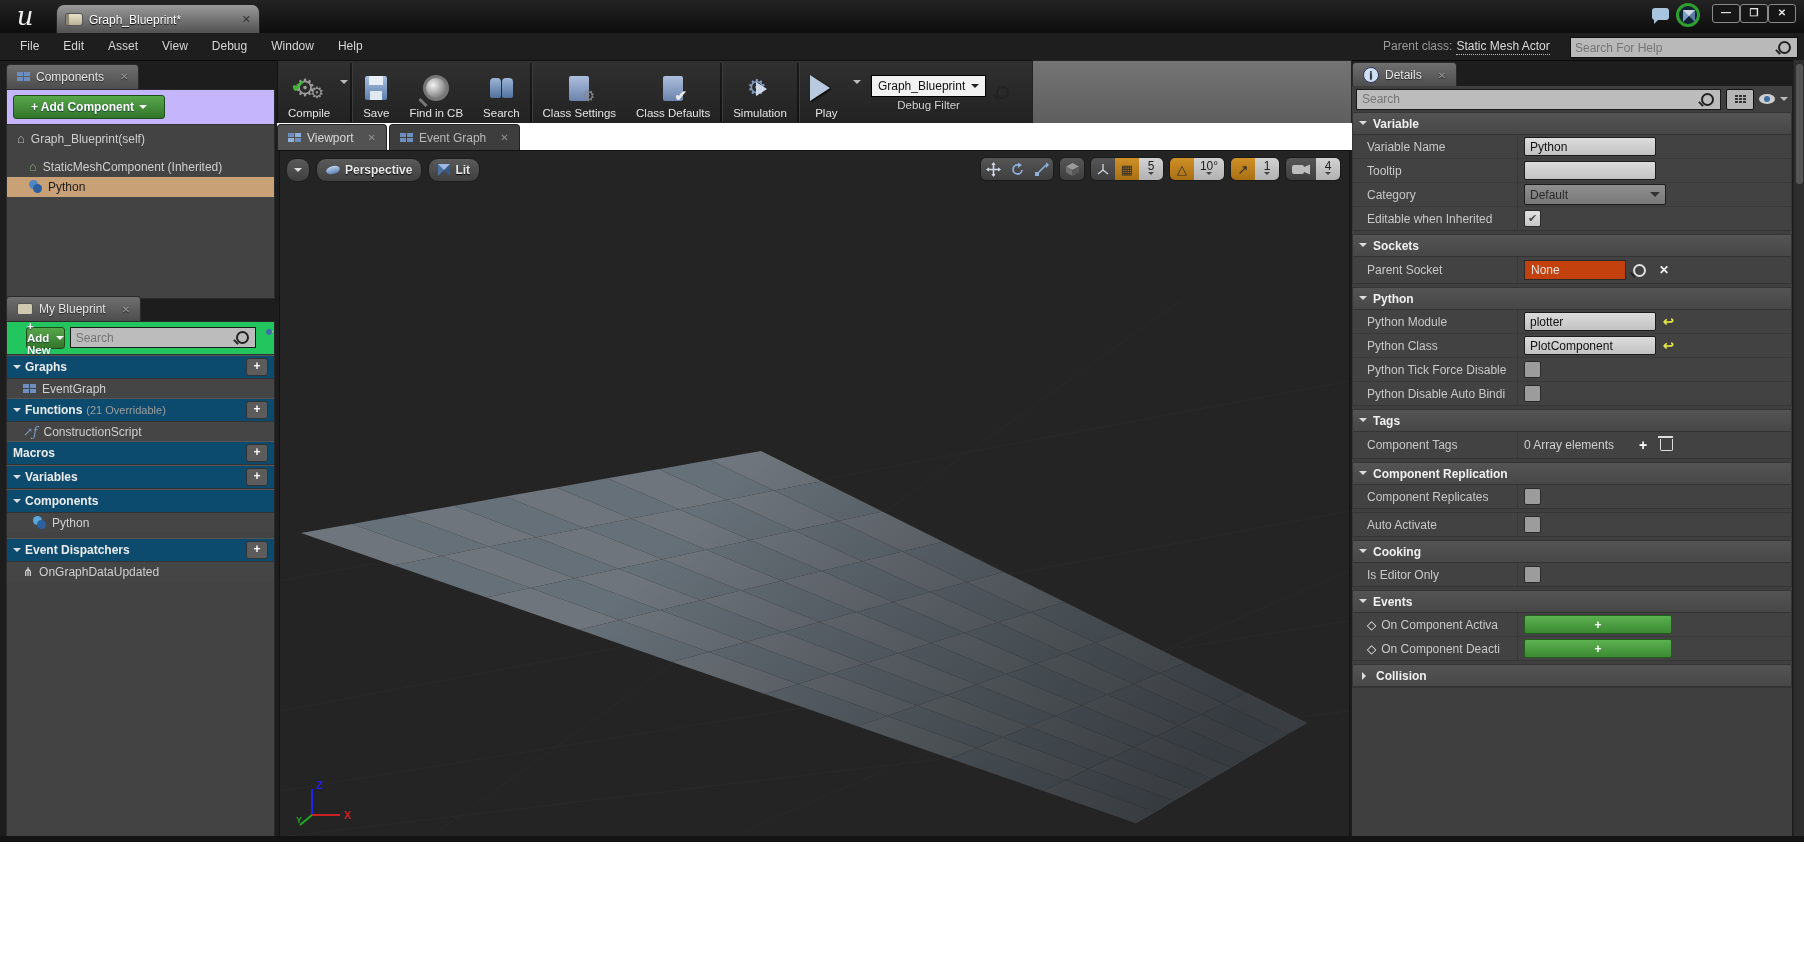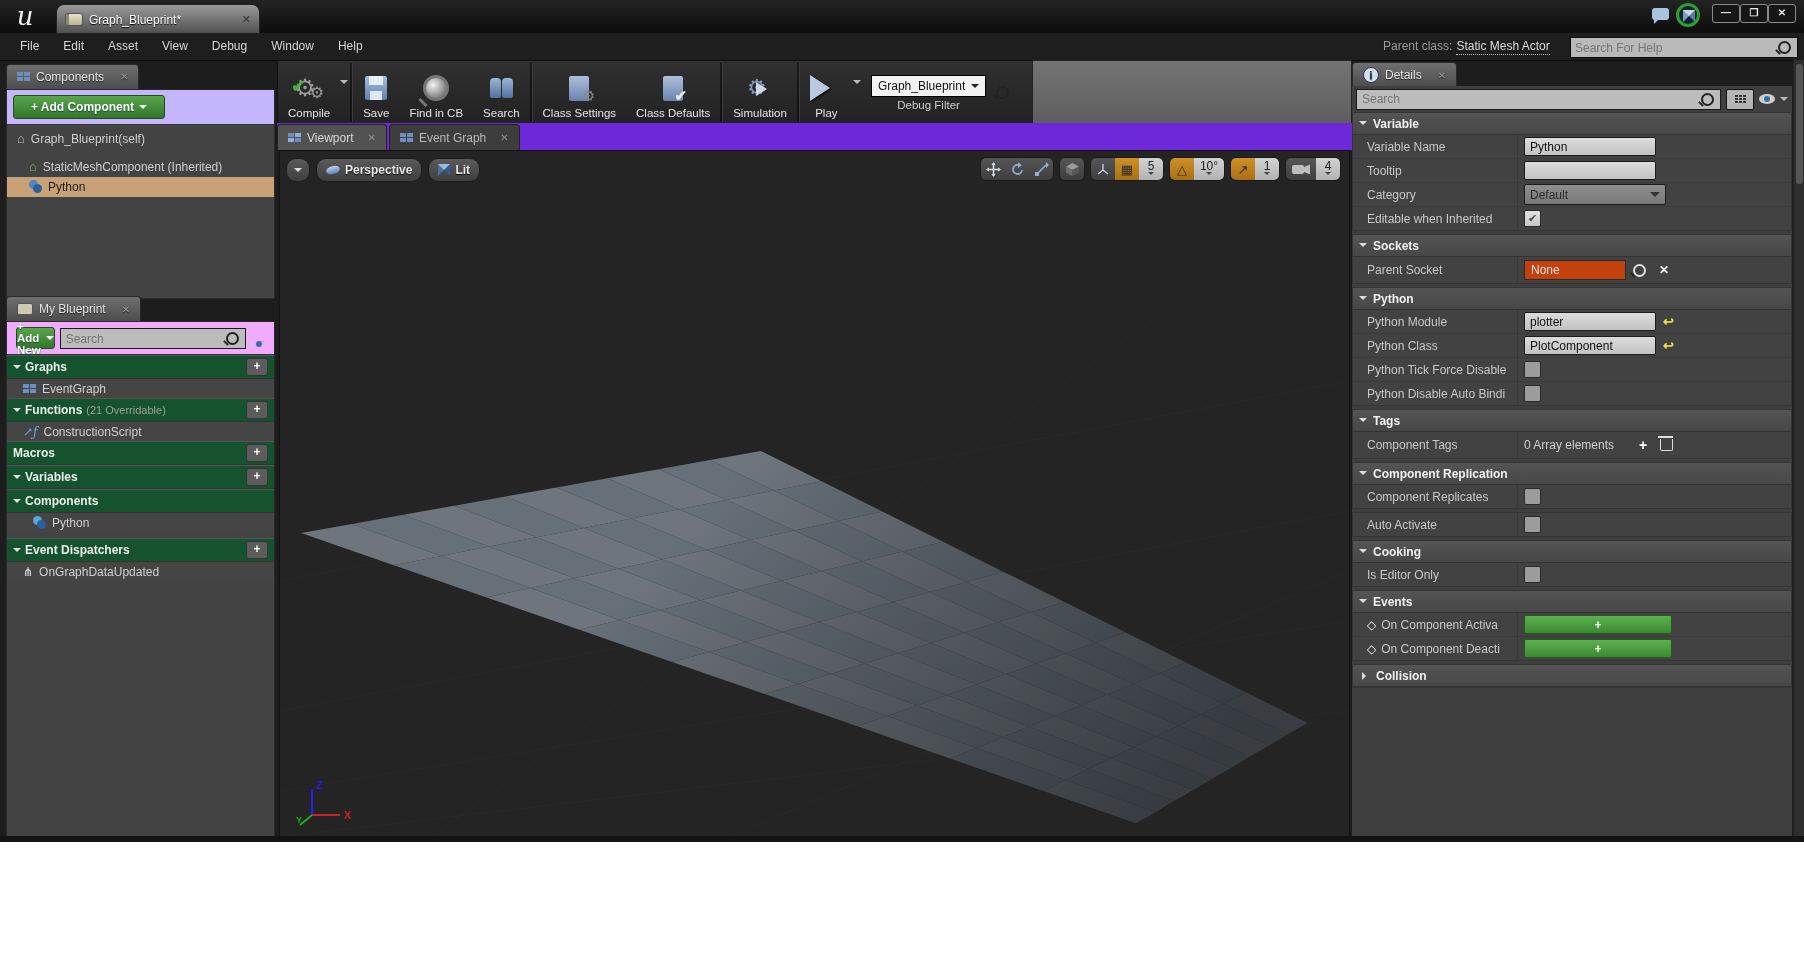--- a/index.html
+++ b/index.html
@@ -58,21 +58,21 @@
   .caret{width:0;height:0;border:4px solid transparent;border-top-color:#fff;margin-top:4px;}
   .tree-row{display:flex;align-items:center;gap:6px;height:20px;padding-left:10px;color:#cfcfcf;font-size:12px;}
   .tree-row.indent{padding-left:22px;}
   .tree-row.selected{background:#c9a176;color:#1c1c1c;}
   .house{font-size:13px;color:#b9b9b9;line-height:12px;}
   .house.green{color:#7fae6f;}
   .pyicon{width:13px;height:13px;position:relative;flex:0 0 auto;}
   .pyicon i{position:absolute;width:9px;height:9px;border-radius:50%;}
   .pyicon i:nth-child(1){left:0;top:0;background:#4f86c6;}
   .pyicon i:nth-child(2){right:0;bottom:0;background:#2b5f9e;}
-  .sec-head{display:flex;align-items:center;height:22px;background:#14532d;border-top:1px solid #555;
+  .sec-head{display:flex;align-items:center;height:22px;background:#0c4a6e;border-top:1px solid #555;
             border-bottom:1px solid #333;color:#ececec;font-size:12px;font-weight:bold;padding:0 6px;gap:4px;}
   .sec-head .plus{margin-left:auto;width:20px;height:16px;background:#5c5c5c;border:1px solid #333;
                   border-radius:3px;color:#fff;font-weight:bold;text-align:center;line-height:15px;}
   .tri-open{width:0;height:0;border:4px solid transparent;border-top-color:#ddd;margin-top:3px;}
   .tri-closed{width:0;height:0;border:4px solid transparent;border-left-color:#ddd;margin-left:3px;}
   .sub-row{display:flex;align-items:center;gap:6px;height:19px;padding-left:16px;color:#d0d0d0;font-size:12px;background:#454545;}
   .eg-icon{display:inline-grid;grid-template-columns:6px 6px;grid-gap:1px;}
   .eg-icon i{width:6px;height:4px;background:#6d8fc0;}
   .fn-icon{color:#7d9fd0;font-style:italic;font-family:"DejaVu Serif",serif;font-size:12px;}
   .searchbox{background:#bcbcbc;border:1px solid #1a1a1a;display:flex;align-items:center;height:19px;}
@@ -107,21 +107,21 @@
   .playtri{width:0;height:0;border:13px solid transparent;border-left:20px solid #b9cade;filter:drop-shadow(1px 1px 1px #000);}
   .tb-caret{width:0;height:0;border:4px solid transparent;border-top-color:#bbb;align-self:center;margin:0 2px 18px 0;}
   .debugwrap{display:flex;flex-direction:column;justify-content:center;align-items:center;gap:2px;padding:8px 8px;}
   .debugsel{background:#f2f2f2;border:1px solid #000;height:20px;display:flex;align-items:center;padding:0 6px;gap:6px;}
   .debugsel span{font-size:12px;color:#111;}
   .debugsel .dcaret{width:0;height:0;border:4px solid transparent;border-top-color:#222;margin-top:4px;}
   .graybox{position:absolute;left:1032px;top:60px;width:318px;height:63px;
            background:linear-gradient(#747474,#5e5e5e);border:1px solid #222;}
 
   
-  .vp-tabs{position:absolute;left:277px;top:123px;width:1156px;height:27px;background:#6d28d9;display:flex;align-items:flex-end;gap:2px;box-sizing:border-box;}
+  .vp-tabs{position:absolute;left:277px;top:123px;width:1156px;height:27px;background:#ffffff;display:flex;align-items:flex-end;gap:2px;box-sizing:border-box;}
   .vp-tab{height:25px;display:flex;align-items:center;gap:6px;padding:0 10px;font-size:12px;color:#d8d8d8;
           border:1px solid #222;border-bottom:none;border-radius:4px 4px 0 0;}
   .vp-tab.active{background:#525252;}
   .vp-tab.inactive{background:#3d3d3d;color:#b9b9b9;}
   .vp-tab .pclose{color:#909090;font-size:10px;margin-left:8px;}
 
   
   .viewport{position:absolute;left:279px;top:150px;width:1069px;height:686px;background:#242424;border:1px solid #111;overflow:hidden;}
   .vbtn{background:linear-gradient(#5a5a5a,#3f3f3f);border:1px solid #1d1d1d;border-radius:10px;
         color:#e8e8e8;font-size:12px;font-weight:bold;display:inline-flex;align-items:center;gap:5px;
@@ -246,21 +246,21 @@
     </div>
   </div>
 
   <div class="abs" style="left:6px;top:296px;">
     <div class="ptab">
       <span class="book" style="width:14px;height:10px;background:#cfc9af;border:1px solid #555;border-radius:2px;"></span>
       <span>My Blueprint</span>
       <span class="pclose">✕</span>
     </div>
     <div class="panel-body" style="width:267px;height:516px;">
-      <div style="display:flex;align-items:flex-end;gap:5px;padding:5px 9px;background:#f0abfc;border-bottom:1px solid #333;">
+      <div style="display:flex;align-items:flex-start;gap:5px;padding:5px 19px;background:#22c55e;border-bottom:1px solid #333;">
         <div class="green-btn" style="width:88px;height:20px;font-size:11.5px;">
           <span>+ Add New</span>
             <span class="caret"></span>
         </div>
         <span class="searchbox" style="flex:1;">
           <input placeholder="Search" style="">
           <span class="mag"></span>
         </span>
         <span class="eye"></span>
         <span class="caret" style="border-top-color:#bbb;"></span>

